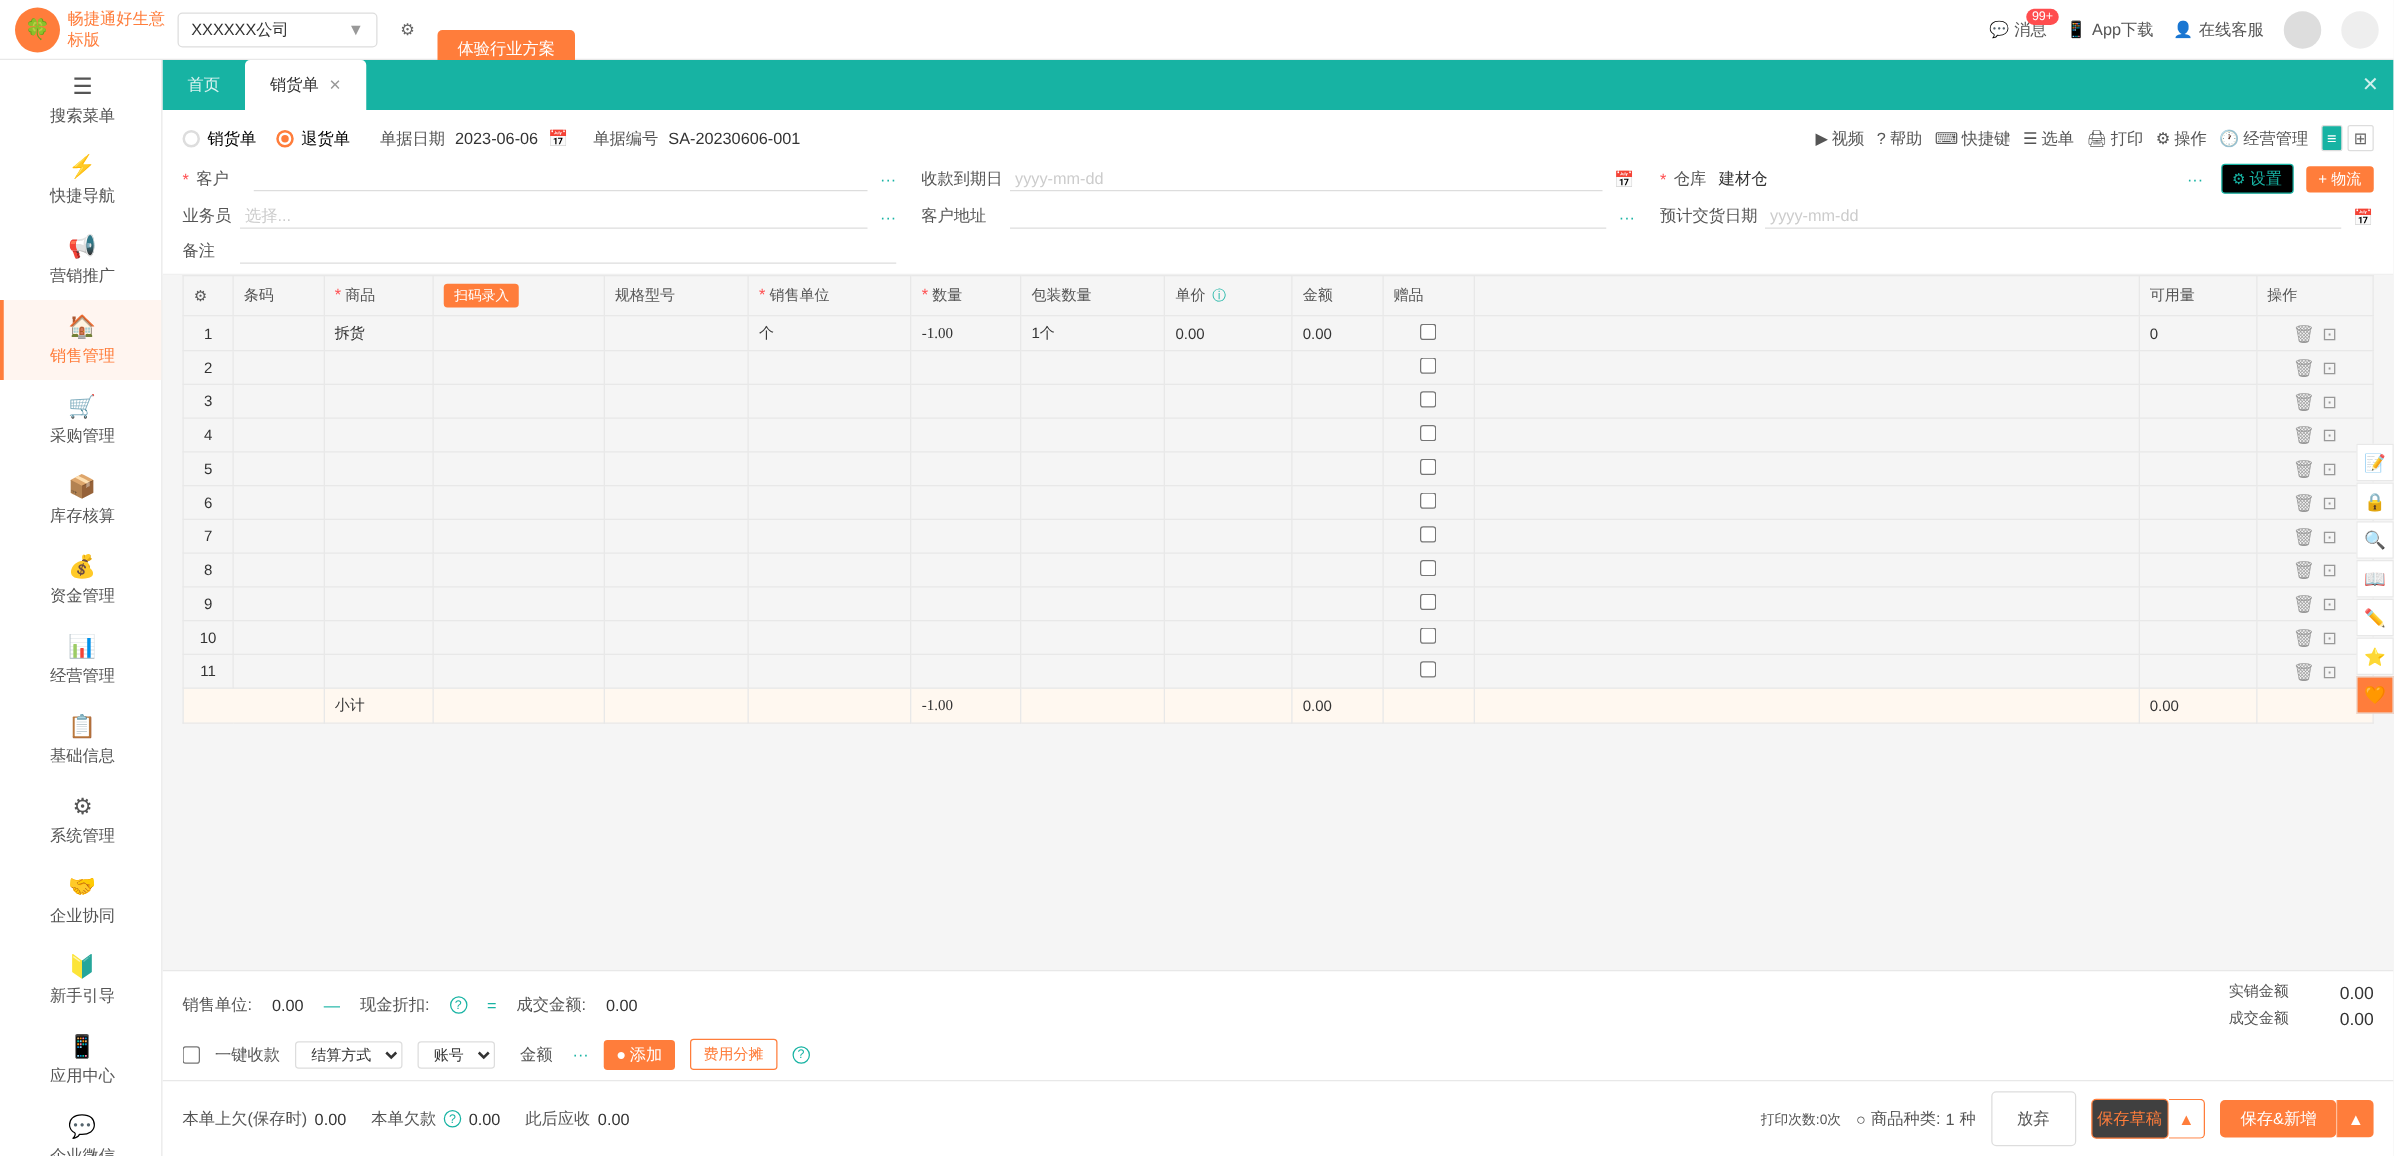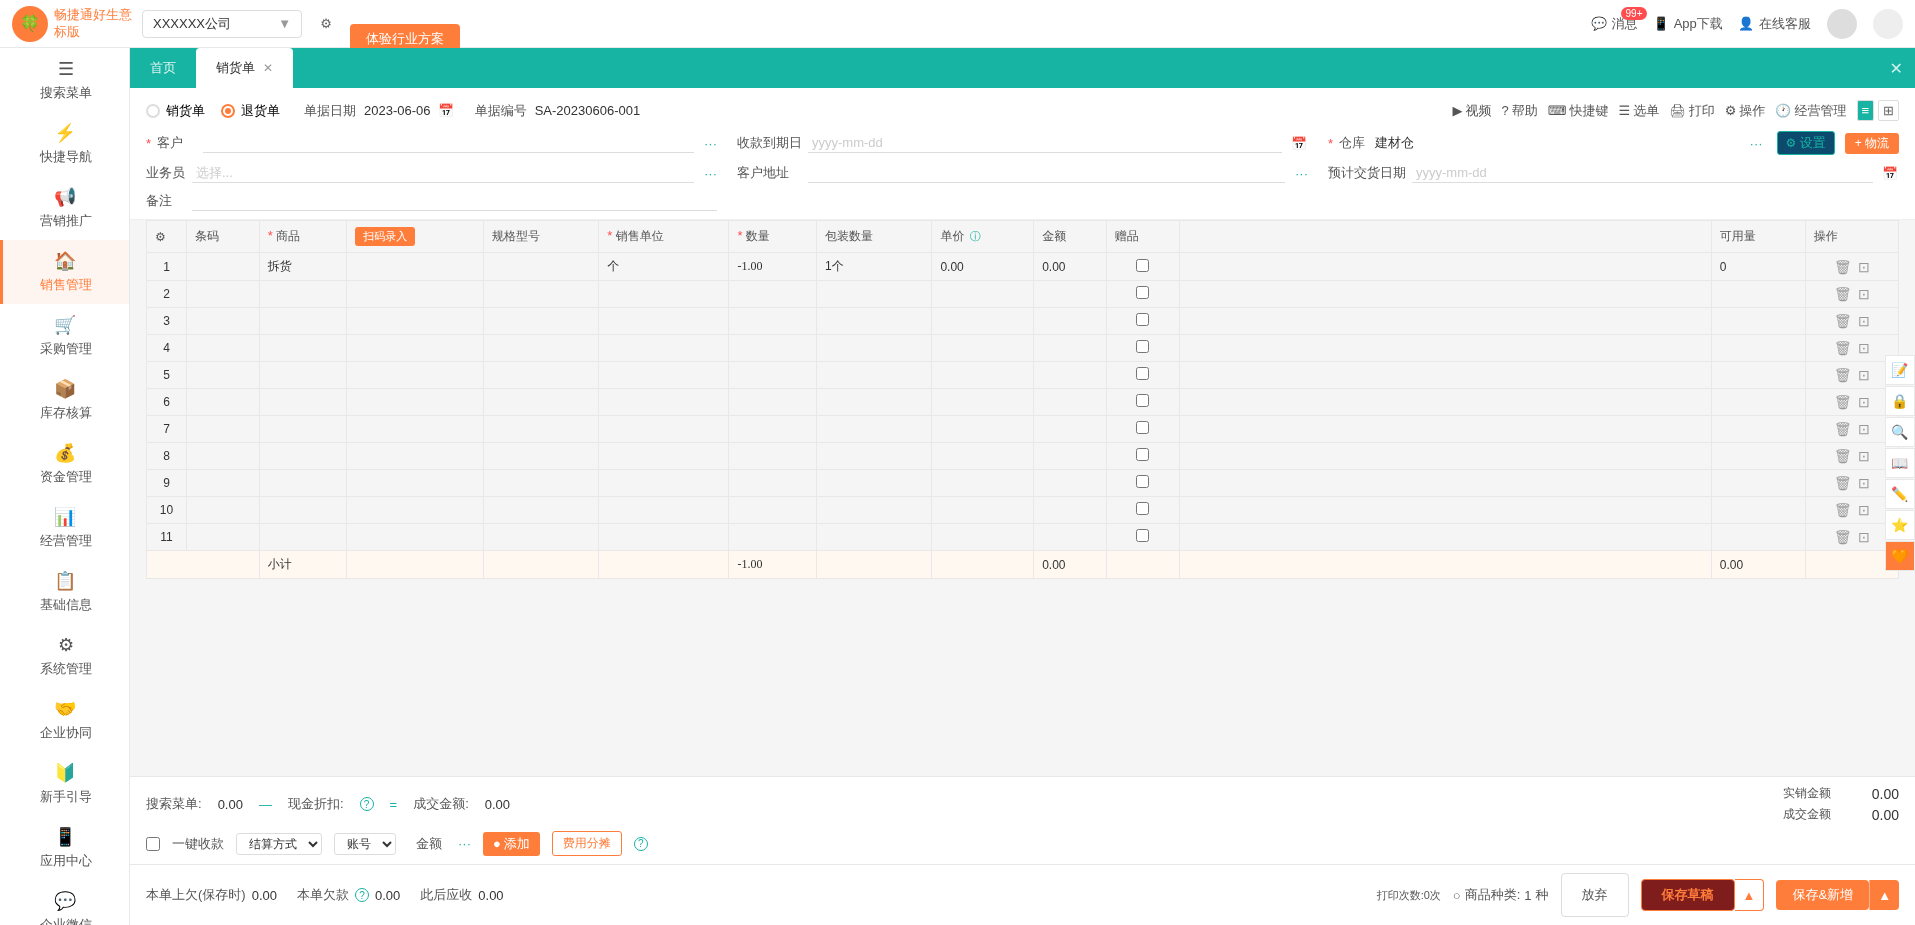--- a/index.html
+++ b/index.html
@@ -81,21 +81,21 @@
     .right-value { color: #333; font-size: 14px; font-weight: 500; min-width: 60px; text-align: right; }
 
     
     .footer-bar { background: #fff; border-top: 1px solid #e8e8e8; padding: 8px 16px; display: flex; align-items: center; gap: 20px; flex-shrink: 0; }
     .footer-item { display: flex; align-items: center; gap: 6px; color: #555; font-size: 12px; }
     .footer-value { color: #333; font-weight: 500; }
     .footer-right { margin-left: auto; display: flex; align-items: center; gap: 12px; }
     .print-info { color: #555; font-size: 11px; }
     .product-type { display: flex; align-items: center; gap: 4px; color: #555; font-size: 12px; cursor: pointer; }
     .abandon-btn { border: 1px solid #ddd; background: #fff; color: #555; border-radius: 4px; padding: 12px 20px; cursor: pointer; font-size: 13px; }
-    .save-draft-btn { background: #7f1d1d; border: 1px solid #ff7d3b; color: #ff7d3b; border-radius: 4px; padding: 6px 20px; cursor: pointer; font-size: 13px; display: flex; align-items: center; gap: 4px; font-weight: bold; }
+    .save-draft-btn { background: #404040; border: 1px solid #ff7d3b; color: #ff7d3b; border-radius: 4px; padding: 6px 4px; cursor: pointer; font-size: 13px; display: flex; align-items: center; gap: 4px; }
     .save-new-btn { background: #ff7d3b; border: none; color: white; border-radius: 4px; padding: 6px 16px; cursor: pointer; font-size: 13px; display: flex; align-items: center; gap: 4px; }
     .float-btn { width: 30px; height: 30px; background: #fff; border: 1px solid #e8e8e8; display: flex; align-items: center; justify-content: center; cursor: pointer; color: #666; font-size: 14px; border-radius: 0; }
     .float-btn.orange { background: #ff7d3b; color: white; }
     .info-icon { color: #17b3a3; cursor: pointer; font-size: 11px; margin-left: 2px; }
 
     .form-section { background: #fff; padding: 12px 16px 8px; border-bottom: 1px solid #f0f0f0; }
     .field-input { flex: 1; border: none; border-bottom: 1px solid #ddd; padding: 2px 4px; font-size: 13px; color: #333; outline: none; background: transparent; min-width: 0; }
     .field-input::placeholder { color: #ccc; }
   </style>
 </head>
@@ -284,21 +284,21 @@
           <input class="field-input" placeholder="yyyy-mm-dd" style="flex: 1 1 0%;">
           <span class="calendar-icon">📅</span>
         </div>
 
         <div style="display:flex;align-items:center;gap:6px;">
           <span style="color:#ff4d4f;">*</span>
           <span style="color:#555;min-width:30px;">仓库</span>
           <span style="color:#333;flex:1;">建材仓</span>
           <span class="dotted-btn">···</span>
 
-          <button style="background:#0c4a6e;border:1px solid #17b3a3;color:#17b3a3;border-radius:3px;padding:2px 8px;cursor:pointer;font-size:12px;margin-left:8px;">⚙ <span>设置</span></button>
+          <button style="background:#000000;border:1px solid #17b3a3;color:#17b3a3;border-radius:3px;padding:2px 8px;cursor:pointer;font-size:12px;margin-left:8px;">⚙ <span>设置</span></button>
           <button style="background:#ff7d3b;border:none;color:white;border-radius:3px;padding:2px 10px;cursor:pointer;font-size:12px;margin-left:4px;">+ 物流</button>
         </div>
 
         <div style="display:flex;align-items:center;gap:6px;">
           <span style="color:#555;min-width:40px;">业务员</span>
           <input class="field-input" placeholder="选择..." style="flex: 1 1 0%;">
           <span class="dotted-btn">···</span>
         </div>
 
         <div style="display:flex;align-items:center;gap:6px;">
@@ -591,21 +591,21 @@
             <td></td>
             <td>0.00</td>
             <td></td>
           </tr>
         </tbody>
       </table>
     </div>
 
     <div class="bottom-summary">
       <div class="summary-row">
-        <span style="color:#555;">搜索菜单:</span>
+        <span style="color:#555;">销售单位:</span>
         <span style="color:#333;font-weight:500;">0.00</span>
         <span class="minus-icon">—</span>
         <span style="color:#555;">现金折扣:</span>
         <span class="question-icon">?</span>
         <span class="equal-icon">=</span>
         <span style="color:#555;">成交金额:</span>
         <span style="color:#333;font-weight:500;">0.00</span>
         <div class="right-summary">
           <div class="right-summary-row">
             <span class="right-label">实销金额</span>

